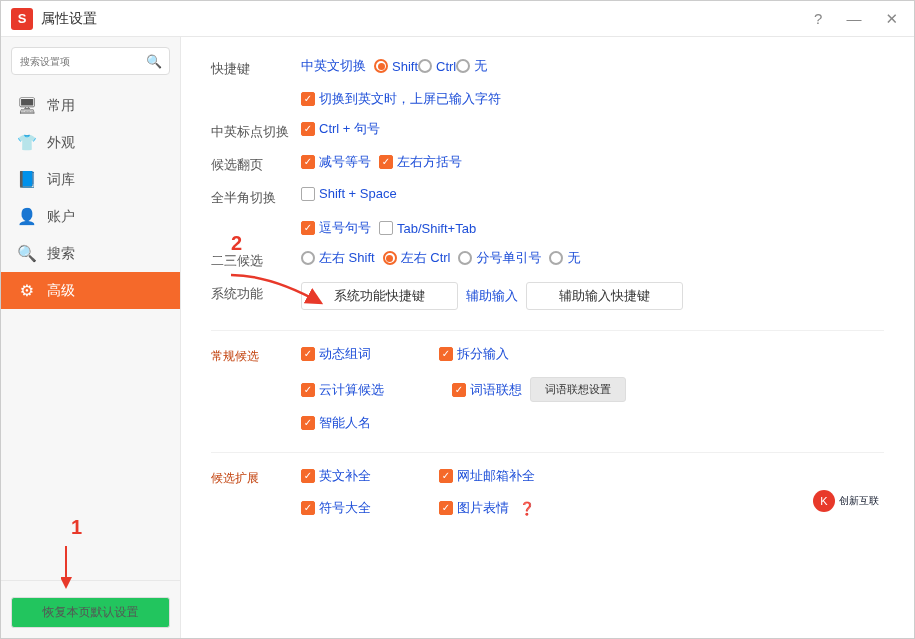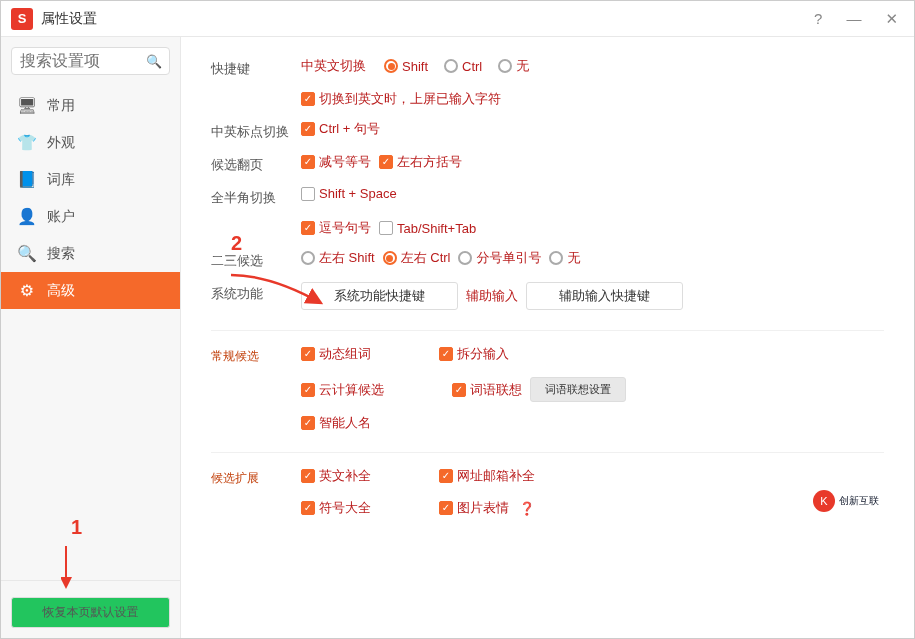--- a/index.html
+++ b/index.html
@@ -79,21 +79,21 @@
     .search-box {
       margin: 0 10px 12px 10px;
       position: relative;
     }
     .search-box input {
       width: 100%;
       height: 28px;
       border: 1px solid #ddd;
       border-radius: 4px;
       padding: 0 28px 0 8px;
-      font-size: 16px;
+      font-size: 10px;
       background: #fff;
       outline: none;
       color: #999;
     }
     .search-box .search-icon-wrap {
       position: absolute;
       right: 7px;
       top: 50%;
       transform: translateY(-50%);
       color: #aaa;
@@ -157,22 +157,20 @@
     .row-content {
       display: flex;
       flex-wrap: wrap;
       align-items: center;
       gap: 8px;
       flex: 1;
     }
     .radio-group {
       display: flex;
       align-items: center;
-      gap: 16px;
-      margin-left: 10px;
     }
     .radio-option {
       display: flex;
       align-items: center;
       gap: 4px;
       cursor: pointer;
     }
     .radio-circle {
       width: 14px;
       height: 14px;
@@ -213,21 +211,21 @@
       border-color: #f5692a;
     }
     .checkbox-box.checked::after {
       content: '✓';
       color: #fff;
       font-size: 10px;
       line-height: 1;
     }
     .option-text {
       font-size: 13px;
-      color: #b91c1c;
+      color: #1d4ed8;
     }
     .btn-shortcut {
       padding: 4px 32px;
       border: 1px solid #ddd;
       border-radius: 3px;
       background: #fff;
       cursor: pointer;
       font-size: 13px;
       color: #333;
     }

